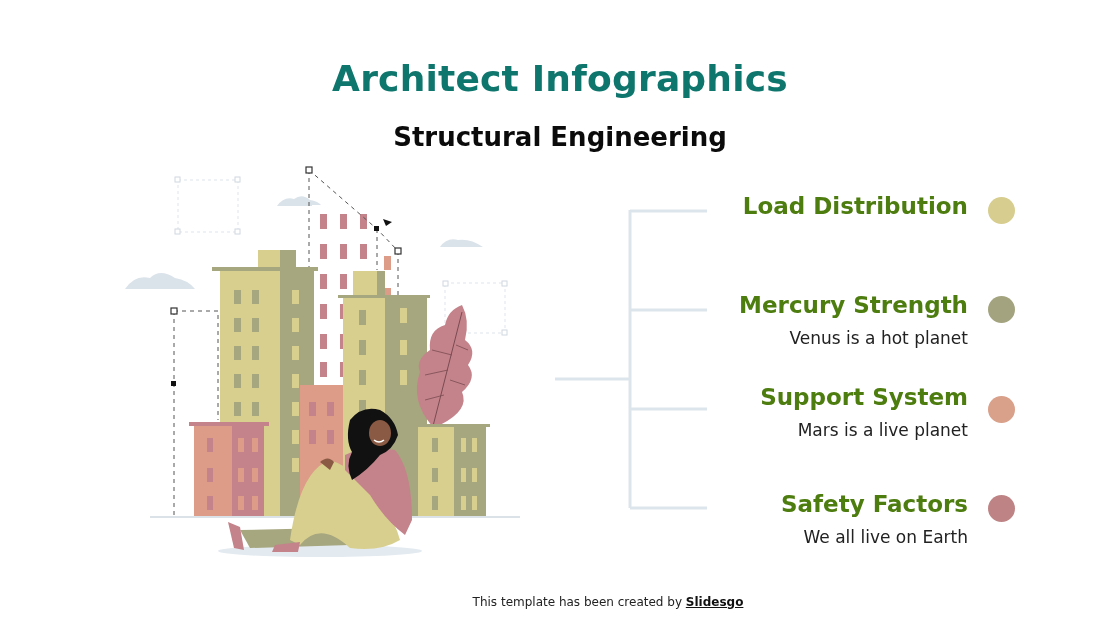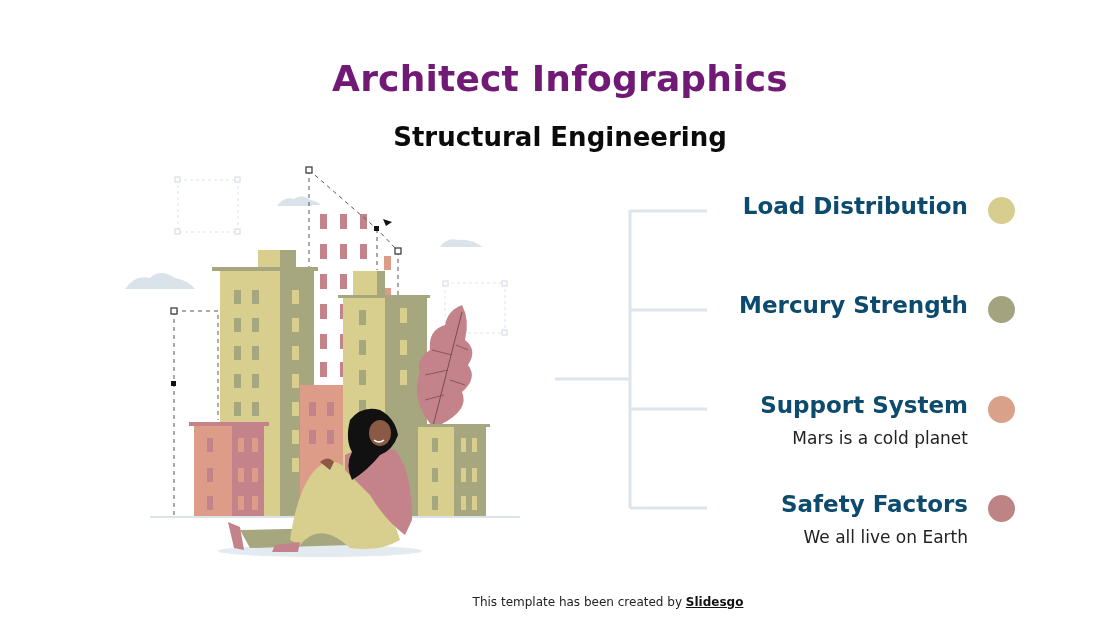--- a/index.html
+++ b/index.html
@@ -1,22 +1,22 @@
 <!DOCTYPE html>
 <html><head>
 <meta charset="utf-8">
 <style>
   html, body { margin: 0; padding: 0; background: #ffffff; }
   body { width: 1120px; height: 630px; position: relative; overflow: hidden; font-family: "DejaVu Sans", sans-serif; color: #111; }
-  .title { position: absolute; left: 0; width: 1120px; top: 58px; text-align: center; font-weight: bold; font-size: 36px; letter-spacing: 0.2px; color: #701a75; }
+  .title { position: absolute; left: 0; width: 1120px; top: 58px; text-align: center; font-weight: bold; font-size: 36px; letter-spacing: 0.2px; color: #0f766e; }
   .subtitle { position: absolute; left: 0; width: 1120px; top: 122px; text-align: center; font-weight: bold; font-size: 26px; color: #0b0b0b; }
   .illustration { position: absolute; left: 110px; top: 160px; width: 420px; height: 410px; }
   .connector { position: absolute; left: 0; top: 0; width: 1120px; height: 630px; pointer-events: none; }
   .item { position: absolute; right: 152px; text-align: right; }
-  .item-title { font-weight: bold; font-size: 23px; color: #0c4a6e; white-space: nowrap; }
+  .item-title { font-weight: bold; font-size: 23px; color: #4d7c0f; white-space: nowrap; }
   .item-desc { font-size: 17px; color: #222; margin-top: 10px; white-space: nowrap; }
   .dot { position: absolute; left: 988px; width: 27px; height: 27px; border-radius: 50%; }
   .footer { position: absolute; left: 0; width: 1120px; top: 595px; text-align: center; font-size: 12px; color: #222; padding-left: 48px; }
   .footer a { font-weight: bold; color: #111; text-decoration: underline; }
 </style>
 </head>
 <body>
 
 <div class="title">Architect Infographics</div>
 <div class="subtitle">Structural Engineering</div>
@@ -211,26 +211,27 @@
   </g>
 </svg>
 
 <div class="item" style="top:193px;">
   <div class="item-title">Load Distribution</div>
 </div>
 <div class="dot" style="top:197px; background:#d7cd8e;"></div>
 
 <div class="item" style="top:292px;">
   <div class="item-title">Mercury Strength</div>
+  <div class="item-desc">Venus is a hot planet</div>
 </div>
 <div class="dot" style="top:296px; background:#a3a47f;"></div>
 
-<div class="item" style="top:392px;">
+<div class="item" style="top:384px;">
   <div class="item-title">Support System</div>
-  <div class="item-desc">Mars is a cold planet</div>
+  <div class="item-desc">Mars is a live planet</div>
 </div>
 <div class="dot" style="top:396px; background:#d9a08a;"></div>
 
 <div class="item" style="top:491px;text-align:right;">
   <div class="item-title">Safety Factors</div>
   <div class="item-desc">We all live on Earth</div>
 </div>
 <div class="dot" style="top:495px; background:#be8485;"></div>
 
 <div class="footer">

